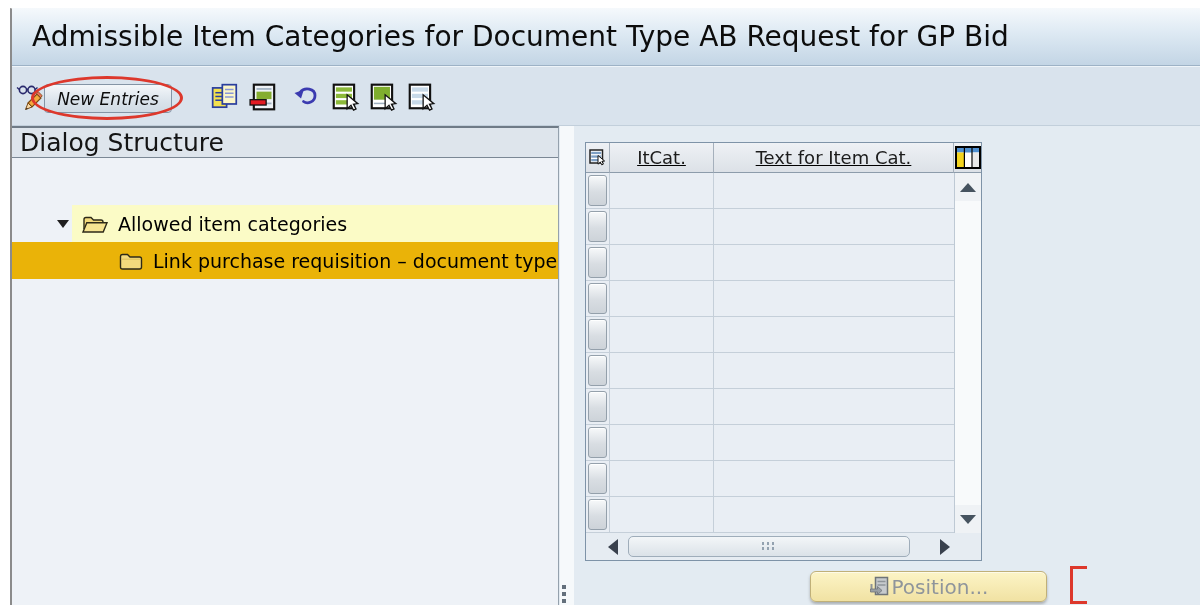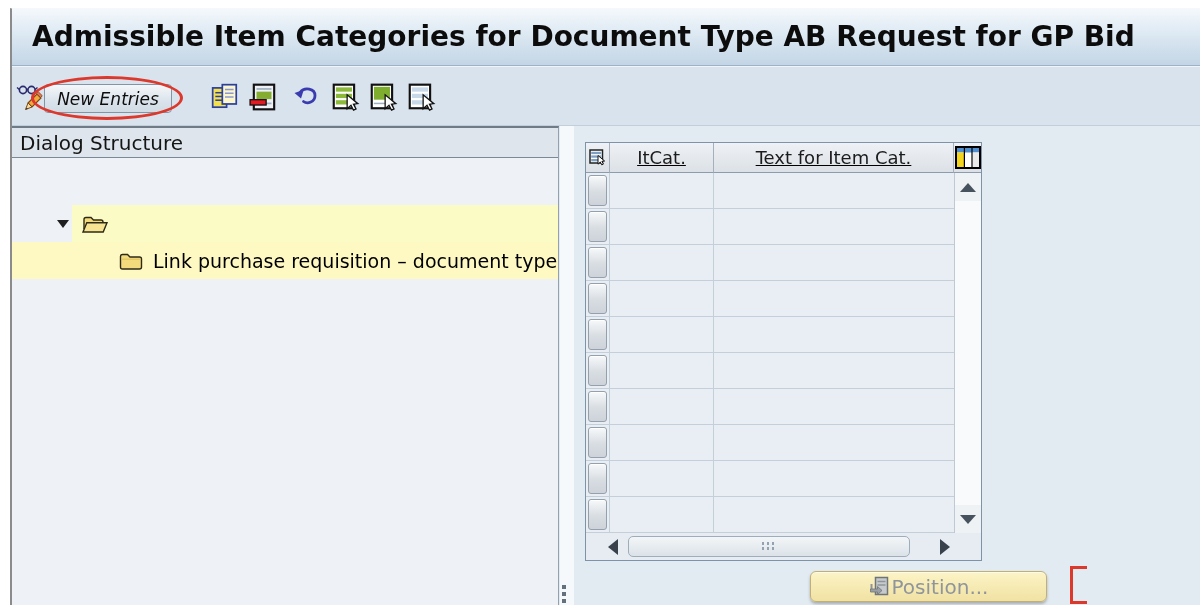--- a/index.html
+++ b/index.html
@@ -5,44 +5,44 @@
   * { margin:0; padding:0; box-sizing:border-box; }
   body { background:#fff; font-family:"DejaVu Sans","Liberation Sans",sans-serif; }
   .app { position:relative; width:1200px; height:605px; background:#fff; overflow:hidden; }
   .window { position:absolute; left:10px; top:8px; right:0; bottom:0;
             background:#e3ebf2; border-left:2px solid #8b8b8b; border-top:1px solid #c9c9c9; }
 
   
   .titlebar { position:absolute; left:12px; top:8px; right:0; height:58px;
     background:linear-gradient(180deg,#f5f9fc 0%,#dde9f3 45%,#c3d5e5 100%);
     border-bottom:1px solid #9db2c6; display:flex; align-items:center;
-    padding-left:20px; font-size:28px; font-weight:bold; color:#0c0c0c;
+    padding-left:20px; font-size:28px; font-weight:normal; color:#0c0c0c;
     white-space:nowrap; overflow:hidden; }
 
   
   .toolbar { position:absolute; left:12px; top:66px; right:0; height:60px;
     background:#d9e3ed; border-top:1px solid #eef4f9; border-bottom:1px solid #c2cfdb; }
   .tbicon { position:absolute; width:30px; height:30px; top:82px; cursor:pointer; }
   .newentries { position:absolute; left:44px; top:84px; width:128px; height:29px;
     background:linear-gradient(180deg,#f4f7fa,#dae3eb 60%,#d0dbe4);
     border:1px solid #8494a5; border-radius:4px; font-size:17px; color:#0d0d0d;
     display:flex; align-items:center; justify-content:center; cursor:pointer;font-style:italic; }
   .redoval { position:absolute; left:31px; top:76px; width:152px; height:44px;
     border:3px solid var(--annotation-red,#dd382c); border-radius:50%; pointer-events:none; }
 
   
   .leftpanel { position:absolute; left:12px; top:126px; width:547px; bottom:0;
     background:#eef2f7; border-top:2px solid #6f7b87; border-right:1px solid #94a1ad; overflow:hidden; }
   .panelheader { height:30px; background:#dee5ec; border-bottom:1px solid #7b8895;
-    display:flex; align-items:center; padding-left:8px; font-size:20px; color:#141414; }
+    display:flex; align-items:center; padding-left:8px; font-size:25px; color:#141414; }
   .tree-row { position:absolute; left:0; right:0; height:37px; display:flex; align-items:center; font-size:19px; color:#000; cursor:pointer; }
   .row-a { top:40px; background:#d8e4f0; }
   .row-b { top:77px; }
   .row-b .hl { position:absolute; left:60px; right:0; top:0; bottom:0; background:var(--selected-row,#fbfbc6); }
-  .row-c { top:114px; background:#fef9c3;text-align:center; }
+  .row-c { top:114px; background:#eab308;text-align:center; }
   .tree-row > * { position:relative; }
   .tri { width:0; height:0; border-left:6px solid transparent; border-right:6px solid transparent; border-top:8px solid #1f1f1f; display:inline-block; }
   .lbl { white-space:nowrap; overflow:hidden; }
 
   .splitter { position:absolute; left:560px; width:14px; top:126px; bottom:0; background:#f6f9fb; }
   .grip { position:absolute; left:562px; top:585px; display:flex; flex-direction:column; gap:3px; cursor:col-resize; }
   .grip i { width:4px; height:4px; background:#64707c; display:block; }
 
   
   .grid { position:absolute; left:585px; top:142px; width:397px; height:419px;
@@ -165,20 +165,21 @@
     <div class="panelheader">Dialog Structure</div>
 
 
     <div class="tree-row row-b">
       <span class="hl"></span>
       <span class="tri" style="margin-left:45px"></span>
       <svg width="28" height="20" viewBox="0 0 28 20" style="margin-left:12px">
         <path d="M3 15 V5.5 Q3 3.5 5 3.5 H10 L12.5 6 H20 Q22 6 22 8 V9.5" fill="#f3da7d" stroke="#2e2a18" stroke-width="1.4"></path>
         <path d="M2 18 L5.8 8.8 H26 L22.2 18 Z" fill="#f6e492" stroke="#2e2a18" stroke-width="1.4"></path>
       </svg>
+      <span class="lbl" style="margin-left:9px">Allowed item categories</span>
     </div>
 
     <div class="tree-row row-c">
       <svg width="26" height="20" viewBox="0 0 26 20" style="margin-left:106px">
         <path d="M2.5 5.5 Q2.5 3.5 4.5 3.5 H9.5 L12 6 H21.5 Q23.5 6 23.5 8 V16 Q23.5 18 21.5 18 H4.5 Q2.5 18 2.5 16 Z" fill="#f3da7d" stroke="#2e2a18" stroke-width="1.4"></path>
         <path d="M3.5 8.2 H22.5" stroke="#e2c35e" stroke-width="1.2"></path>
       </svg>
       <span class="lbl" style="margin-left:9px">Link purchase requisition – document type</span>
     </div>
   </div>

